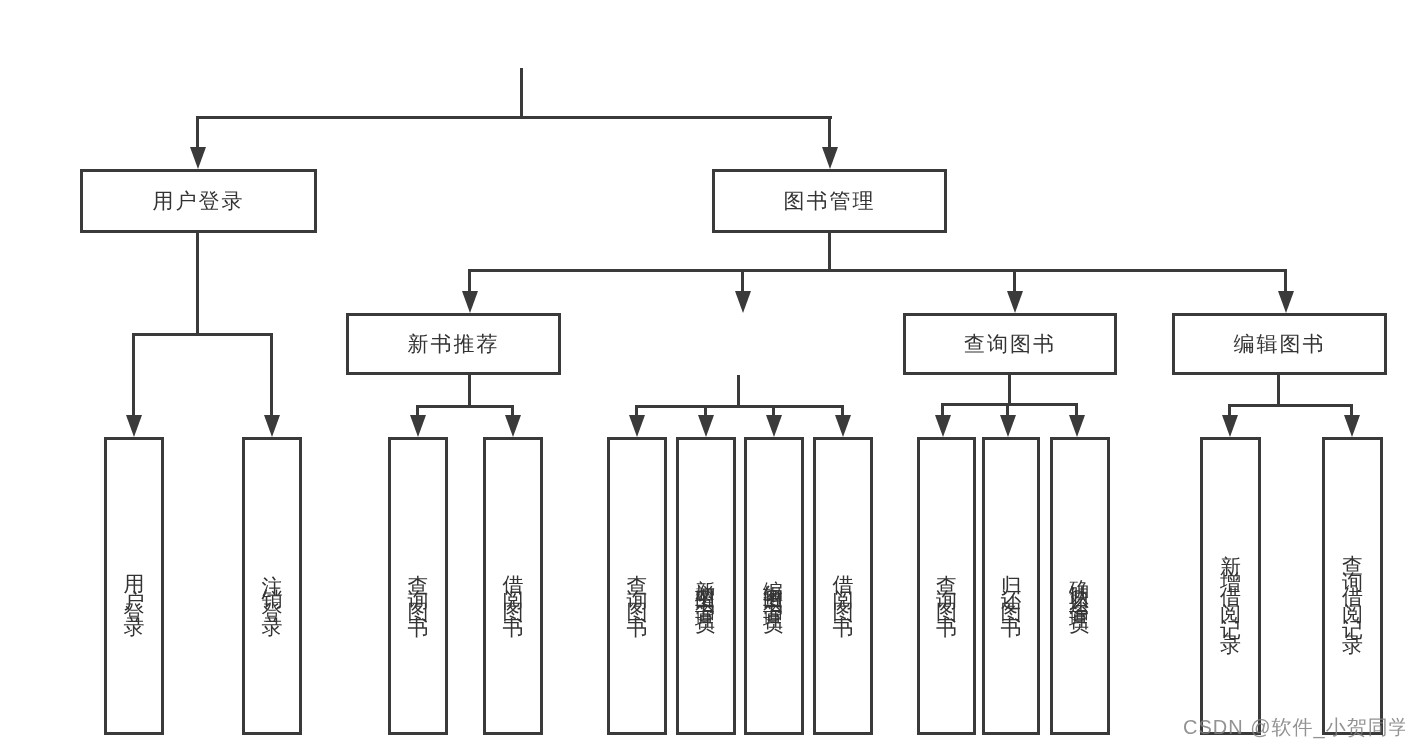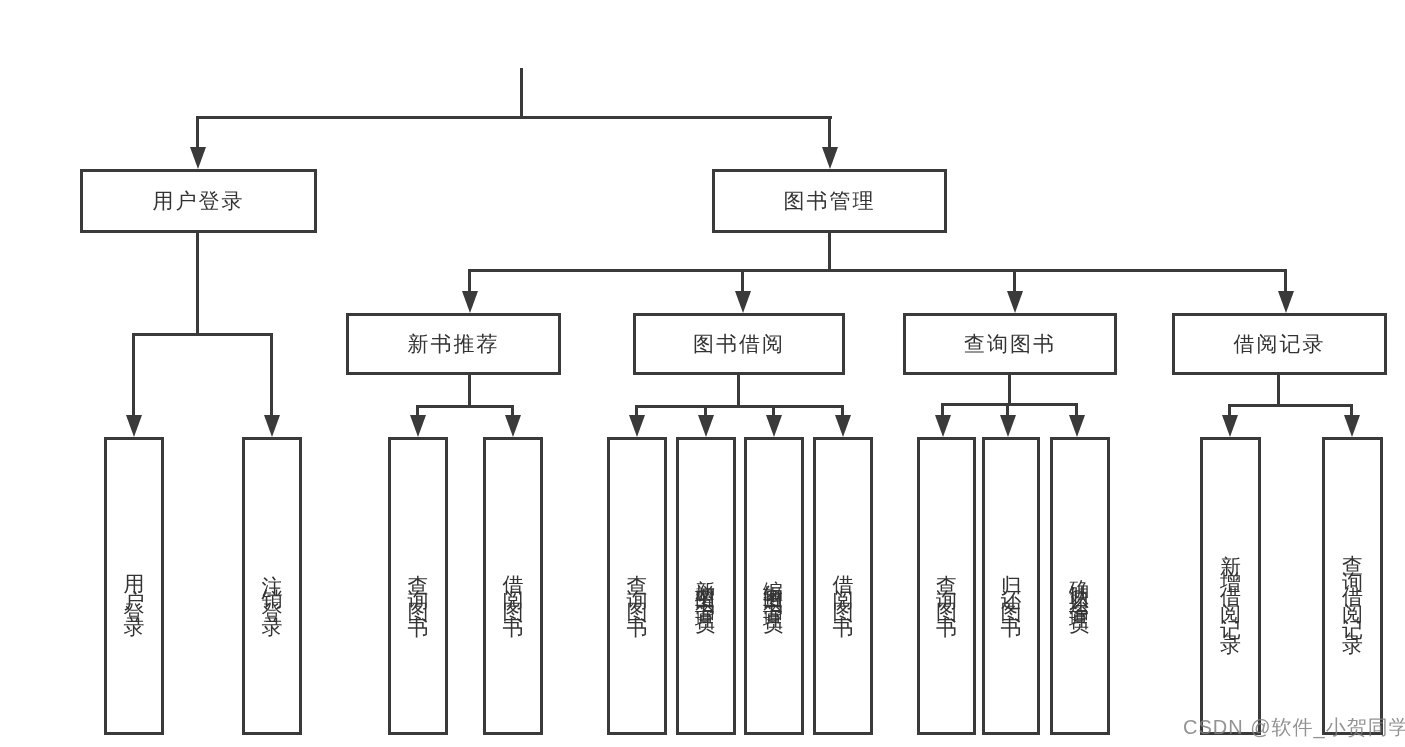--- a/index.html
+++ b/index.html
@@ -75,23 +75,22 @@
   <div class="vl" style="left:468px;top:271px;height:22px;"></div>
   <div class="arr" style="left:462px;top:291px;"></div>
   <div class="vl" style="left:741px;top:271px;height:22px;"></div>
   <div class="arr" style="left:735px;top:291px;"></div>
   <div class="vl" style="left:1013px;top:271px;height:22px;"></div>
   <div class="arr" style="left:1007px;top:291px;"></div>
   <div class="vl" style="left:1284px;top:271px;height:22px;"></div>
   <div class="arr" style="left:1278px;top:291px;"></div>
 
   <div class="box" style="left:346px;top:313px;width:215px;height:62px;">新书推荐</div>
-  <div class="box" style="left:633px;top:313px;width:212px;height:62px;">图书借阅</div>
   <div class="box" style="left:903px;top:313px;width:214px;height:62px;">查询图书</div>
-  <div class="box" style="left:1172px;top:313px;width:215px;height:62px;">借阅记录</div>
+  <div class="box" style="left:1172px;top:313px;width:215px;height:62px;">编辑图书</div>
 
   <div class="vl" style="left:468px;top:375px;height:32px;"></div>
   <div class="hl" style="left:416px;top:405px;width:98px;"></div>
   <div class="vl" style="left:416px;top:405px;height:12px;"></div>
   <div class="arr" style="left:410px;top:415px;"></div>
   <div class="vl" style="left:511px;top:405px;height:12px;"></div>
   <div class="arr" style="left:505px;top:415px;"></div>
 
   <div class="vl" style="left:737px;top:375px;height:32px;"></div>
   <div class="hl" style="left:635px;top:405px;width:209px;"></div>

